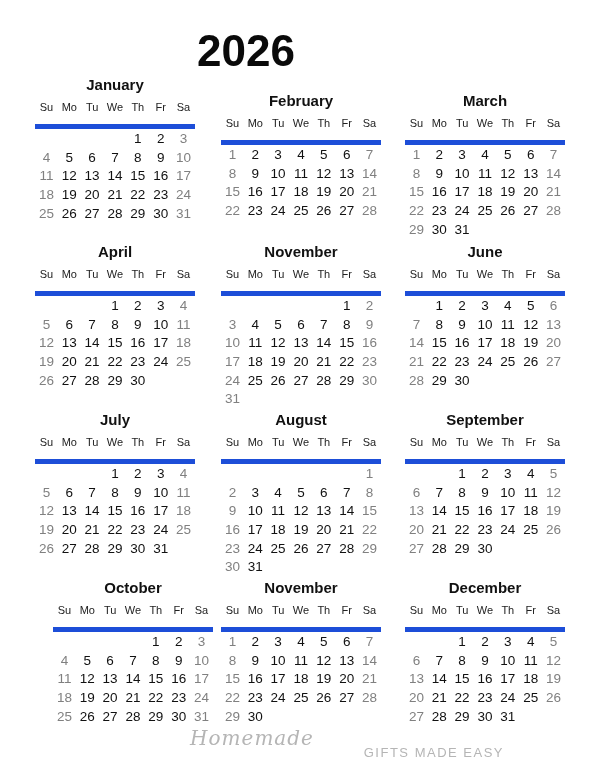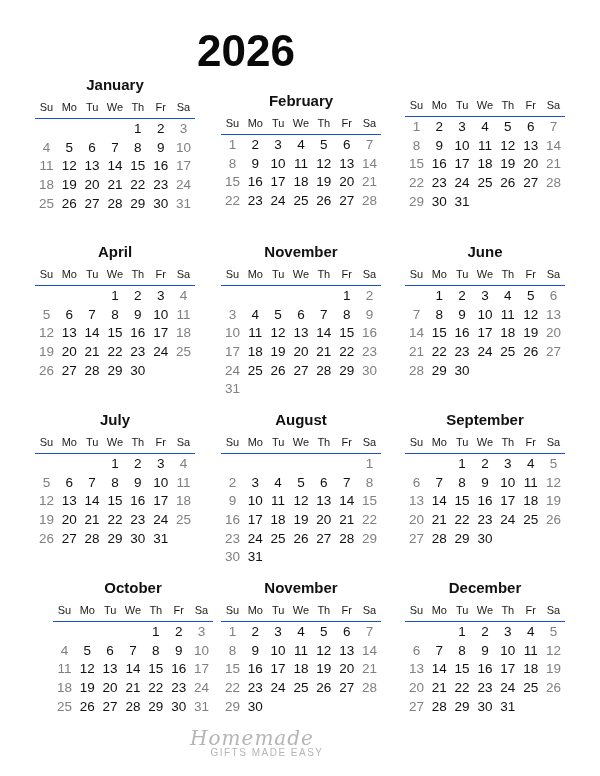--- a/index.html
+++ b/index.html
@@ -1,27 +1,27 @@
 <!DOCTYPE html>
 <html><head>
 <meta charset="utf-8">
 <style>
   html, body { margin:0; padding:0; background:#fff; }
   body { width:600px; height:776px; position:relative; overflow:hidden; font-family:"Liberation Sans", sans-serif; color:#111; }
   .year { position:absolute; top:26px; left:0; width:492px; text-align:center; font-size:44px; font-weight:bold; letter-spacing:0px; color:#0a0a0a; }
   .month { position:absolute; width:160px; }
   .mname { text-align:center; font-size:15px; font-weight:bold; height:18px; line-height:18px; color:#111; }
-  .dows { display:flex; height:16px; line-height:16px; margin-top:5px; border-bottom:1px solid #1d4ed8; padding-bottom:3px; }
+  .dows { display:flex; height:16px; line-height:16px; margin-top:5px; border-bottom:5px solid #1d4ed8; padding-bottom:9px; }
   .dows span { width:22.85px; text-align:center; font-size:11px; color:#222; }
   .grid { display:grid; grid-template-columns:repeat(7, 22.85px); grid-auto-rows:18.7px; margin-top:1px; }
   .grid span { text-align:center; font-size:13.5px; line-height:18.7px; color:#111; }
   .grid span.we { color:#808080; }
   .logo { position:absolute; top:728px; left:0; width:504px; text-align:center; color:#b5b5b5; }
   .logo .script { font-family:"DejaVu Serif", serif; font-style:italic; font-size:20px; letter-spacing:1px; line-height:20px; }
-  .logo .sub { font-size:10px; letter-spacing:1.5px; line-height:9px; margin-left:30px; }
+  .logo .sub { font-size:13px; letter-spacing:1.5px; line-height:9px; margin-left:30px;text-align:right; }
 </style>
 </head>
 <body>
 
 <div class="year">2026</div>
 
 <div id="months">
     <div class="month" style="left: 35px; top: 76px;">
       <div class="mname">January</div>
       <div class="dows">
@@ -107,20 +107,21 @@
         <span class="we">22</span>
         <span>23</span>
         <span>24</span>
         <span>25</span>
         <span>26</span>
         <span>27</span>
         <span class="we">28</span>
       </div>
     </div>
     <div class="month" style="left: 405px; top: 92px;">
+      <div class="mname">March</div>
       <div class="dows">
         <span>Su</span>
         <span>Mo</span>
         <span>Tu</span>
         <span>We</span>
         <span>Th</span>
         <span>Fr</span>
         <span>Sa</span>
       </div>
       <div class="grid">

